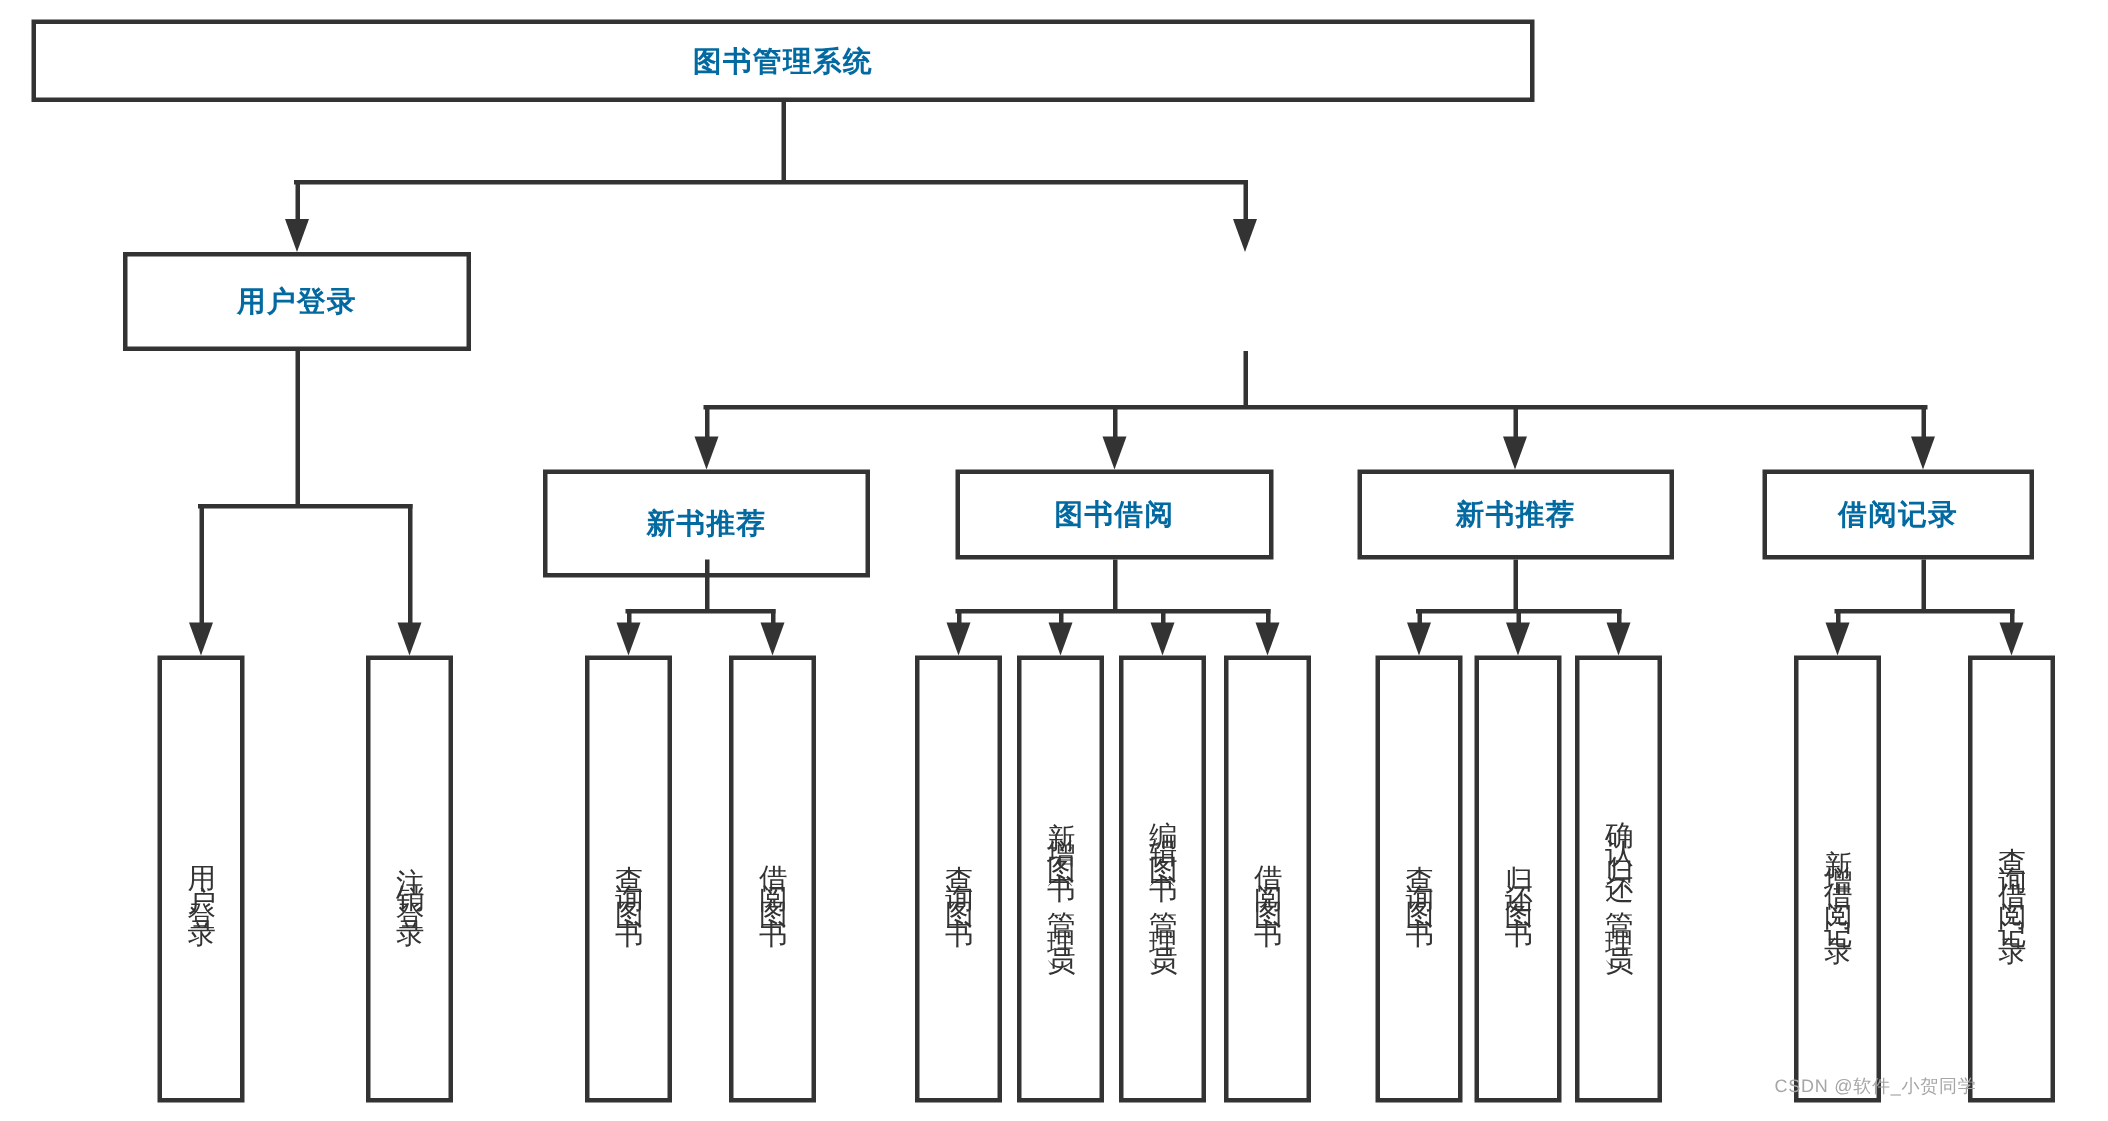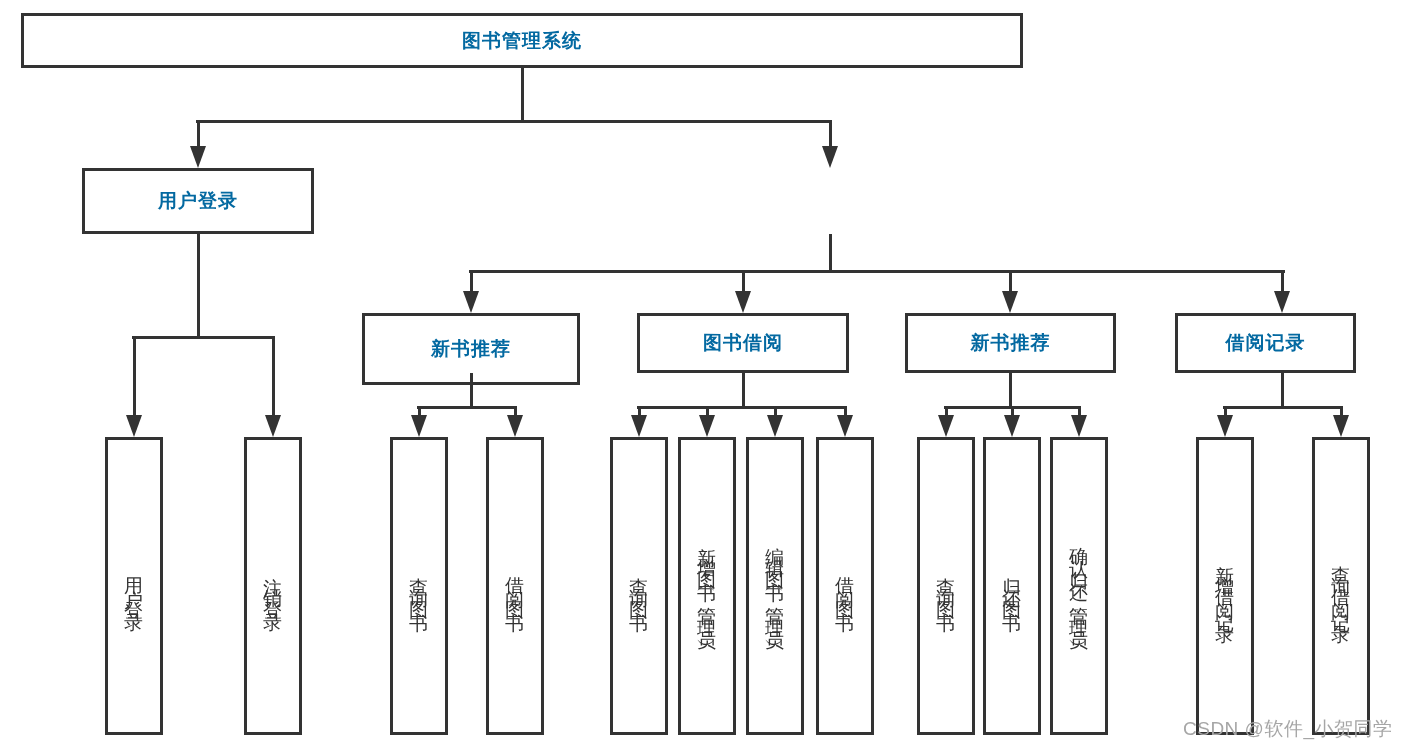--- a/index.html
+++ b/index.html
@@ -20,21 +20,21 @@
   .hline, .vline { position:absolute; background:#333333; }
   .hline { height:3px; }
   .vline { width:3px; }
   .arrow {
     position:absolute; width:0; height:0;
     border-left:8px solid transparent; border-right:8px solid transparent;
     border-top:22px solid #333333;
   }
   .watermark {
     position:absolute; left:1183px; top:716px; z-index:3;
-    font-size:19px; color:#a6a6a6; white-space:nowrap; letter-spacing:0.5px;
+    font-size:12px; color:#a6a6a6; white-space:nowrap; letter-spacing:0.5px;
   }
 </style>
 </head>
 <body>
 
 <div class="canvas">
 
   <div class="box" style="left:21px;top:13px;width:1002px;height:55px">
     <span class="hlabel">图书管理系统</span>
   </div>

